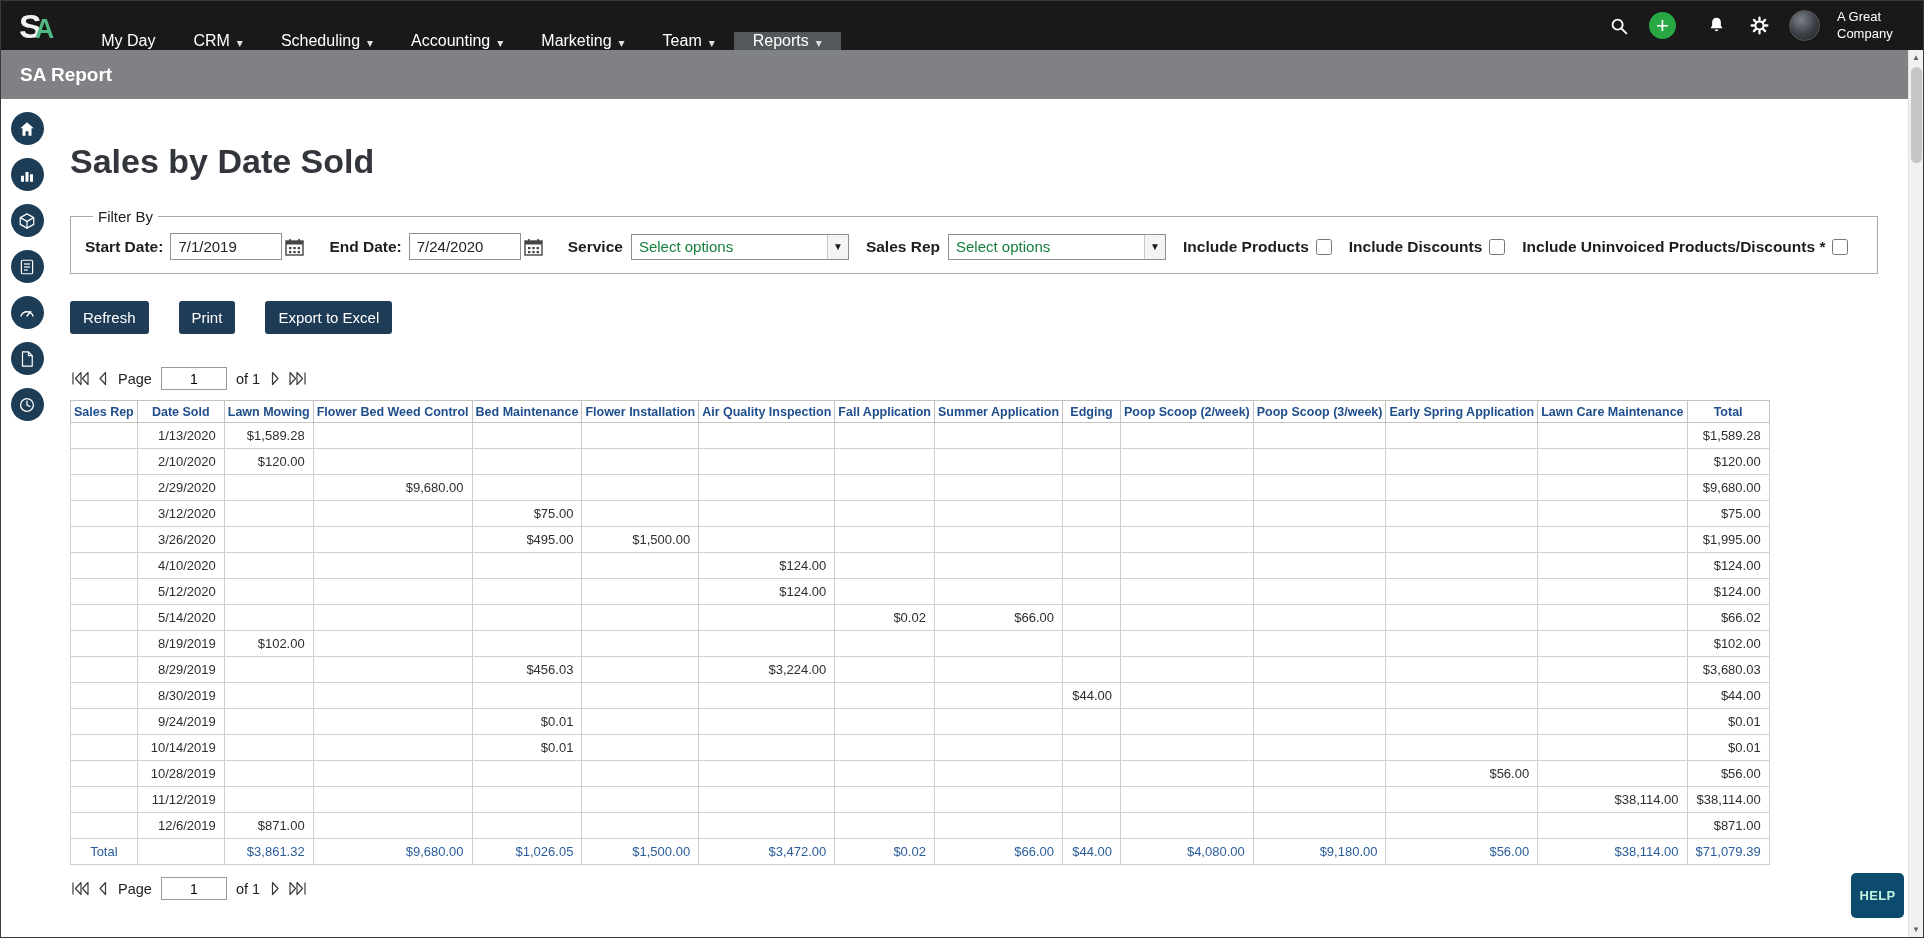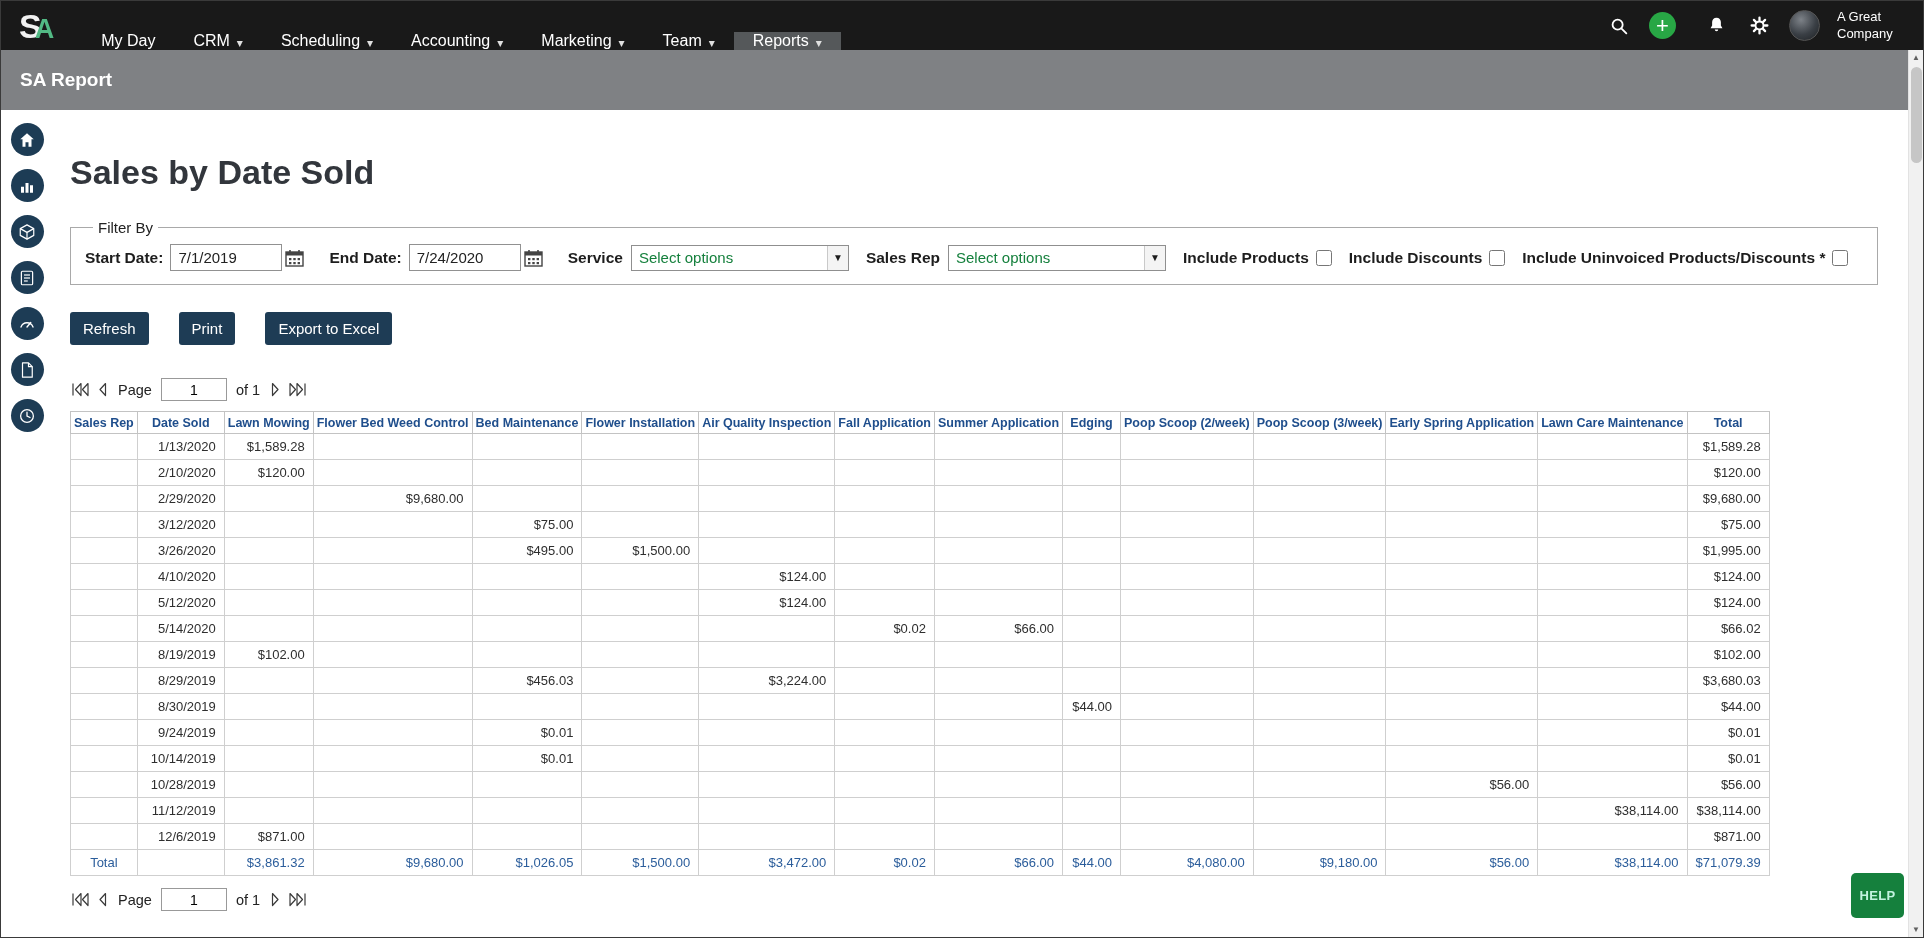--- a/index.html
+++ b/index.html
@@ -16,21 +16,21 @@
   .nav-item.active { background:#55585a; }
   .caret { font-size:12px; color:#e0e0e0; line-height:1; padding-top:3px; }
   .nav-right { margin-left:auto; display:flex; align-items:center; padding-right:16px; gap:17px; }
   .icon-btn { width:26px; height:26px; display:flex; align-items:center; justify-content:center; cursor:pointer; }
   .plus-btn { width:27px; height:27px; border-radius:50%; background:#28a745; color:#fff; display:flex; align-items:center; justify-content:center; font-size:22px; line-height:1; cursor:pointer; }
   .bell-group { margin-left:10px; }
   .avatar { width:31px; height:31px; border-radius:50%; background:radial-gradient(circle at 38% 30%, #7d8288 0%, #3a3f45 55%, #1d2023 100%); border:1px solid #555; cursor:pointer; flex:none; }
   .company { color:#fff; font-size:13px; line-height:1.25; width:70px; }
 
   
-  .subheader { height:60px; background:#7f8184; color:#fff; font-size:19px; font-weight:700; display:flex; align-items:center; padding-left:19px; margin-right:15px; }
+  .subheader { height:49px; background:#7f8184; color:#fff; font-size:19px; font-weight:700; display:flex; align-items:center; padding-left:19px; margin-right:15px; }
 
   
   .body-row { display:flex; height:calc(100% - 92px); margin-right:15px; }
   .sidebar { width:52px; padding-top:13px; display:flex; flex-direction:column; align-items:center; gap:13px; flex:none; }
   .side-icon { width:33px; height:33px; border-radius:50%; background:#1d3c55; display:flex; align-items:center; justify-content:center; cursor:pointer; flex:none; }
   .content { flex:1; padding:43px 0 0 17px; overflow:hidden; }
   .page-title { font-size:34px; font-weight:600; color:#32363c; margin-bottom:27px; }
 
   
   .filter { border:1px solid #a9a9a9; margin-right:30px; padding:8px 14px 13px 14px; }
@@ -59,21 +59,21 @@
 
   
   .report { border-collapse:collapse; margin-top:10px; }
   .report th { border:1px solid #c3c3c3; color:#1f4e8c; font-size:12.5px; font-weight:600; height:22px; padding:0 3px; text-align:center; white-space:nowrap; }
   .report td { border:1px solid #cfcfcf; font-size:13px; color:#2e2e2e; height:26px; padding:0 8px; white-space:nowrap; text-align:right; }
   .report td:first-child { text-align:left; }
   .total-row td { color:#2b5d9b; border-top:1px solid #999; }
   .total-row td:first-child { text-align:center; }
 
   
-  .help-btn { position:absolute; right:19px; bottom:19px; width:53px; height:45px; background:#15803d; border-radius:5px; border:none; color:#c2f3e0; font-size:13px; font-weight:700; cursor:pointer; font-family:inherit; letter-spacing:.3px; }
+  .help-btn { position:absolute; right:19px; bottom:19px; width:53px; height:45px; background:#0c4a6e; border-radius:5px; border:none; color:#c2f3e0; font-size:13px; font-weight:700; cursor:pointer; font-family:inherit; letter-spacing:.3px; }
   .vscroll { position:absolute; top:49px; right:0; bottom:0; width:15px; background:#f1f1f1; border-left:1px solid #e2e2e2; }
   .sb-arrow { height:15px; display:flex; align-items:center; justify-content:center; font-size:8px; color:#616161; cursor:pointer; }
   .sb-arrow.down { position:absolute; bottom:0; left:0; right:0; }
   .sb-thumb { position:absolute; top:17px; left:2px; width:11px; height:96px; border-radius:6px; background:#c6c6c6; cursor:pointer; }
 </style>
 </head>
 <body>
 
 <div class="screen">
 

